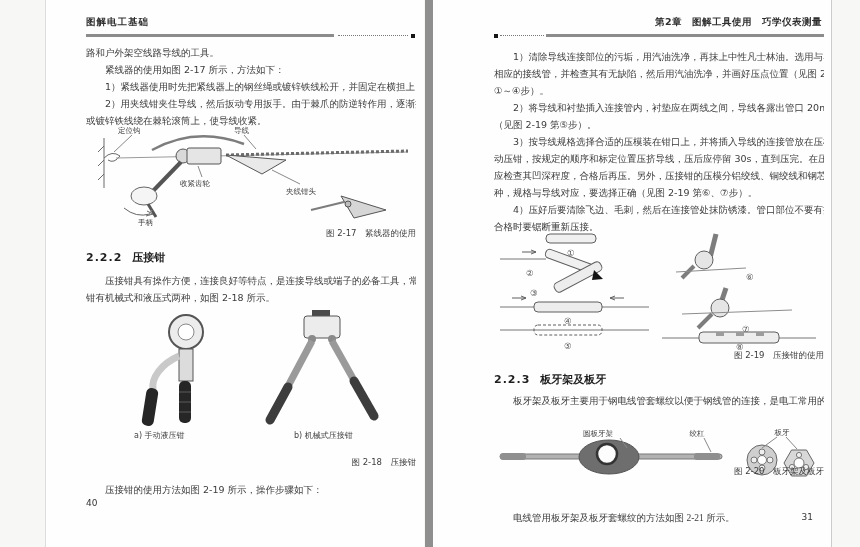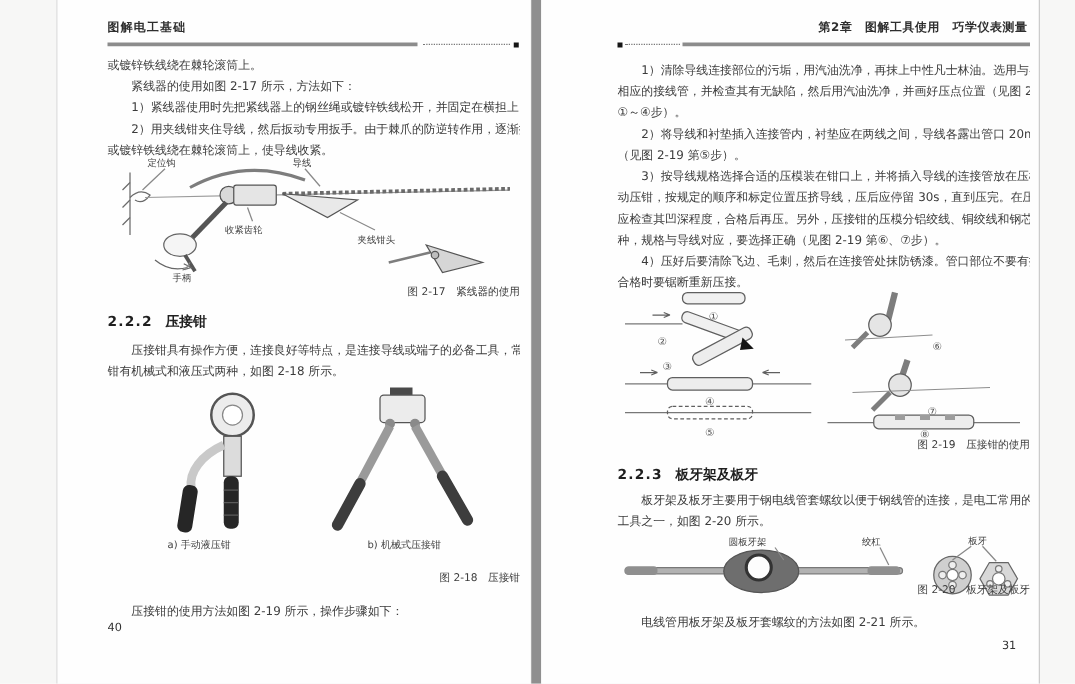--- a/index.html
+++ b/index.html
@@ -41,21 +41,21 @@
 
   <div class="page page-left">
     <div class="hdr-title-l">图解电工基础</div>
     <div class="rule rule-l">
       <div class="solid"></div>
       <div class="dots"></div>
       <div class="sq"></div>
     </div>
 
     <div class="tblock" style="left:40px; top:44px;">
-      <div class="bl">或镀锌铁线绕在棘轮滚筒上。</div>
+      <div class="bl">路和户外架空线路导线的工具。</div>
       <div class="bl ind">紧线器的使用如图 2-17 所示，方法如下：</div>
       <div class="bl ind">1）紧线器使用时先把紧线器上的钢丝绳或镀锌铁线松开，并固定在横担上。</div>
       <div class="bl ind">2）用夹线钳夹住导线，然后扳动专用扳手。由于棘爪的防逆转作用，逐渐把钢丝绳</div>
       <div class="bl">或镀锌铁线绕在棘轮滚筒上，使导线收紧。</div>
     </div>
 
     <div class="fig" style="left:40px; top:122px; width:330px; height:105px;">
       <svg width="330" height="105" viewBox="0 0 330 105">
         <g stroke="#6b6b6b" fill="none" stroke-width="1">
           <line x1="18" y1="16" x2="18" y2="66"></line>
@@ -207,21 +207,20 @@
       </svg>
     </div>
     <div class="cap" style="left:61px; top:350px;">图 2-19　压接钳的使用</div>
 
     <div class="sec" style="left:61px; top:372px;">
       <span class="num">2.2.3</span><span>板牙架及板牙</span>
     </div>
 
     <div class="tblock" style="left:61px; top:392px;">
       <div class="bl ind">板牙架及板牙主要用于钢电线管套螺纹以便于钢线管的连接，是电工常用的设备安装</div>
-      <div class="bl">工具之一，如图 2-20 所示。</div>
     </div>
 
     <div class="fig" style="left:61px; top:428px; width:330px; height:52px;">
       <svg width="330" height="52" viewBox="0 0 330 52">
         <g stroke="#787878" fill="none" stroke-width="1">
           <rect x="6" y="26" width="222" height="5" rx="2.5" fill="#b2b2b2"></rect>
           <rect x="6" y="25" width="26" height="7" rx="3" fill="#8f8f8f" stroke="none"></rect>
           <rect x="200" y="25" width="26" height="7" rx="3" fill="#8f8f8f" stroke="none"></rect>
           <ellipse cx="115" cy="29" rx="30" ry="17" fill="#6e6e6e" stroke="#555"></ellipse>
           <circle cx="113" cy="26" r="10" fill="#fdfdfd" stroke="#333" stroke-width="2.5"></circle>
@@ -241,20 +240,20 @@
           <line x1="283" y1="9" x2="268" y2="20" stroke="#888"></line>
           <line x1="292" y1="9" x2="303" y2="21" stroke="#888"></line>
         </g>
         <text x="104" y="8" text-anchor="middle">圆板牙架</text>
         <text x="203" y="8" text-anchor="middle">绞杠</text>
         <text x="288" y="7" text-anchor="middle">板牙</text>
       </svg>
     </div>
     <div class="cap" style="left:61px; top:466px;">图 2-20　板牙架及板牙</div>
 
-    <div class="tblock" style="left:61px; top:490px;">
+    <div class="tblock" style="left:61px; top:510px;font-family:Liberation Serif, serif;">
       <div class="bl ind">电线管用板牙架及板牙套螺纹的方法如图 2-21 所示。</div>
     </div>
 
     <div class="pnum" style="right:18px;margin-top:14px;">31</div>
   </div>
 
 </div>
 
 </body></html>

